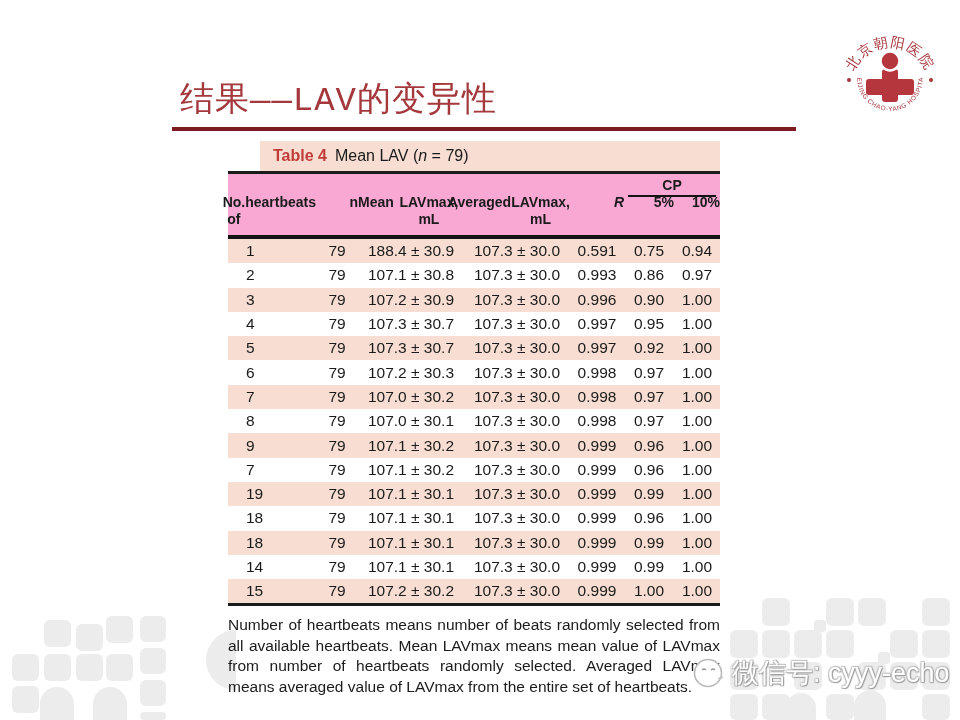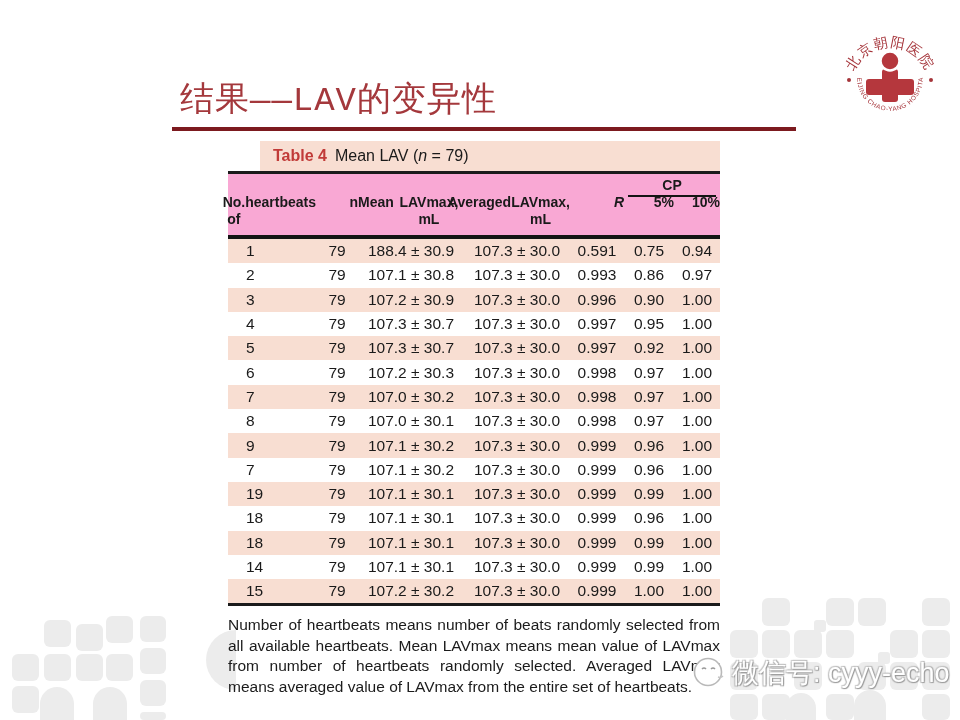--- a/index.html
+++ b/index.html
@@ -36,21 +36,21 @@
   .t-row.pink{background:#F8DED2;}
   .cell{text-align:center;white-space:nowrap;}
   .cell.c0{text-align:left;padding-left:18px;}
   .rule-bottom{height:3px;background:#1b1b1b;}
   .footnote{margin-top:9px;font-size:15.5px;line-height:1.32;text-align:justify;color:#1b1b1b;}
 
   
   .logo{position:absolute;left:840px;top:24px;width:100px;height:106px;z-index:3;}
 
   
-  .watermark{position:absolute;left:692px;top:655px;z-index:5;display:flex;align-items:flex-start;gap:6px;}
+  .watermark{position:absolute;left:692px;top:655px;z-index:5;display:flex;align-items:center;gap:6px;}
   .wm-text{font-size:27px;color:#ffffff;white-space:nowrap;
            text-shadow:1px 1px 1px #9a9a9a,-1px -1px 1px #c8c8c8,1px -1px 1px #b5b5b5,-1px 1px 1px #b5b5b5;}
 </style>
 </head>
 <body>
 
 <div class="slide">
 
   <svg class="pat pat-left" width="235" height="112" viewBox="0 0 235 112">
     <g fill="#ECECEC">

